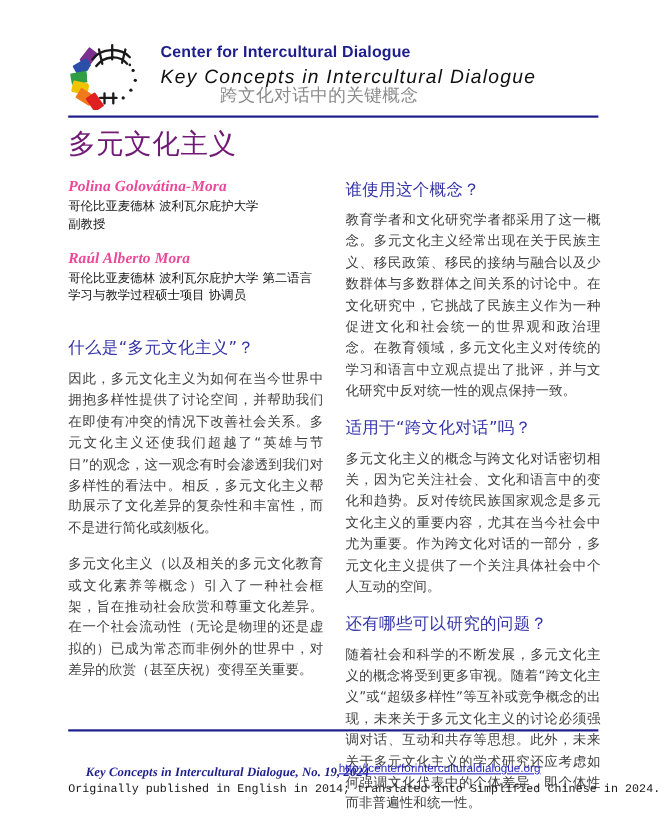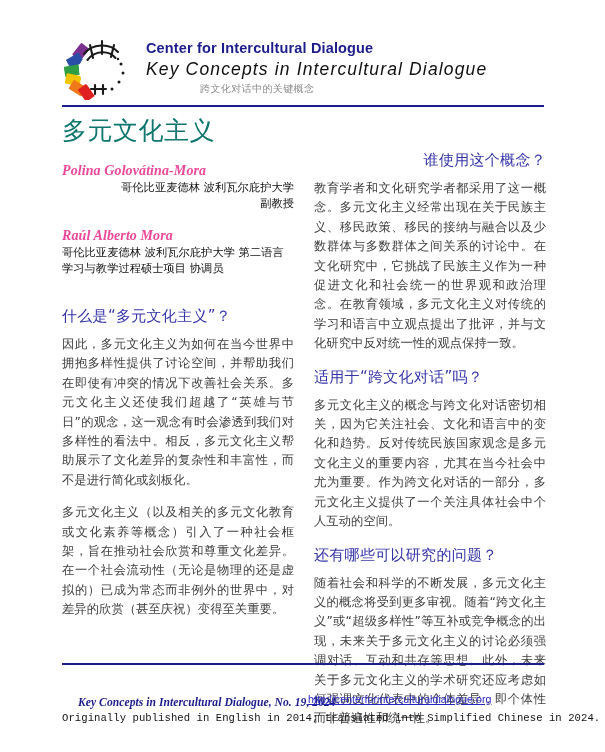--- a/index.html
+++ b/index.html
@@ -57,22 +57,22 @@
     font-size: 17.5px;
     font-style: italic;
     font-weight: normal;
     color: #101010;
     letter-spacing: 1.15px;
     line-height: 22px;
     margin-top: 1px;
     white-space: nowrap;
   }
   .brand-line3 {
-    font-family: Liberation Serif, serif;
-    font-size: 10px;
+    font-family: Liberation Mono, monospace;
+    font-size: 16px;
     color: #8a8a8a;
     line-height: 15px;
     margin-top: 1px;
     margin-left: 54px;
     letter-spacing: 0.4px;
     white-space: nowrap;
   }
   .rule-top {
     position: absolute;
     left: 62px;
@@ -82,21 +82,21 @@
     border-top: 2.2px solid #1d1d8c;
   }
 
   
   .doc-title {
     position: absolute;
     left: 62px;
     top: 116px;
     font-family: "DejaVu Sans", "Liberation Sans", sans-serif;
     font-size: 25px;
-    color: #0f766e;
+    color: #701a75;
     letter-spacing: 0.5px;
     line-height: 30px;
     white-space: nowrap;
   }
 
   
   .col-left {
     position: absolute;
     left: 62px;
     top: 162px;
@@ -131,22 +131,21 @@
 
   .section-head {
     font-family: "DejaVu Sans", "Liberation Sans", sans-serif;
     font-size: 15px;
     color: #3434a8;
     line-height: 20px;
     letter-spacing: 0.3px;
     margin-bottom: 9px;
   }
   .col-right .section-head:first-child {
-    margin-top: 0;
-    text-align: right;
+    margin-top: 12px;
   }
   .body-text {
     font-family: "DejaVu Sans", "Liberation Sans", sans-serif;
     font-size: 12.3px;
     color: #404040;
     line-height: 19.4px;
     text-align: justify;
     text-justify: inter-character;
     letter-spacing: 0.05px;
     margin: 0 0 13px 0;
@@ -253,21 +252,21 @@
   </div>
 
   <div class="rule-top"></div>
 
   <div class="doc-title">多元文化主义</div>
 
   <div class="col-left">
 
     <div class="author-block">
       <div class="author-name">Polina Golovátina-Mora</div>
-      <div class="author-affil" style="white-space:pre-line;text-align:right;">哥伦比亚麦德林 波利瓦尔庇护大学
+      <div class="author-affil" style="white-space:pre-line;">哥伦比亚麦德林 波利瓦尔庇护大学
 副教授</div>
     </div>
 
     <div class="author-block" style="margin-top:16px;">
       <div class="author-name">Raúl Alberto Mora</div>
       <div class="author-affil">哥伦比亚麦德林 波利瓦尔庇护大学 第二语言学习与教学过程硕士项目 协调员</div>
     </div>
 
     <div class="section-head" style="margin-top:30px;">什么是“多元文化主义”？</div>
     <p class="body-text">因此，多元文化主义为如何在当今世界中拥抱多样性提供了讨论空间，并帮助我们在即使有冲突的情况下改善社会关系。多元文化主义还使我们超越了“英雄与节日”的观念，这一观念有时会渗透到我们对多样性的看法中。相反，多元文化主义帮助展示了文化差异的复杂性和丰富性，而不是进行简化或刻板化。</p>

